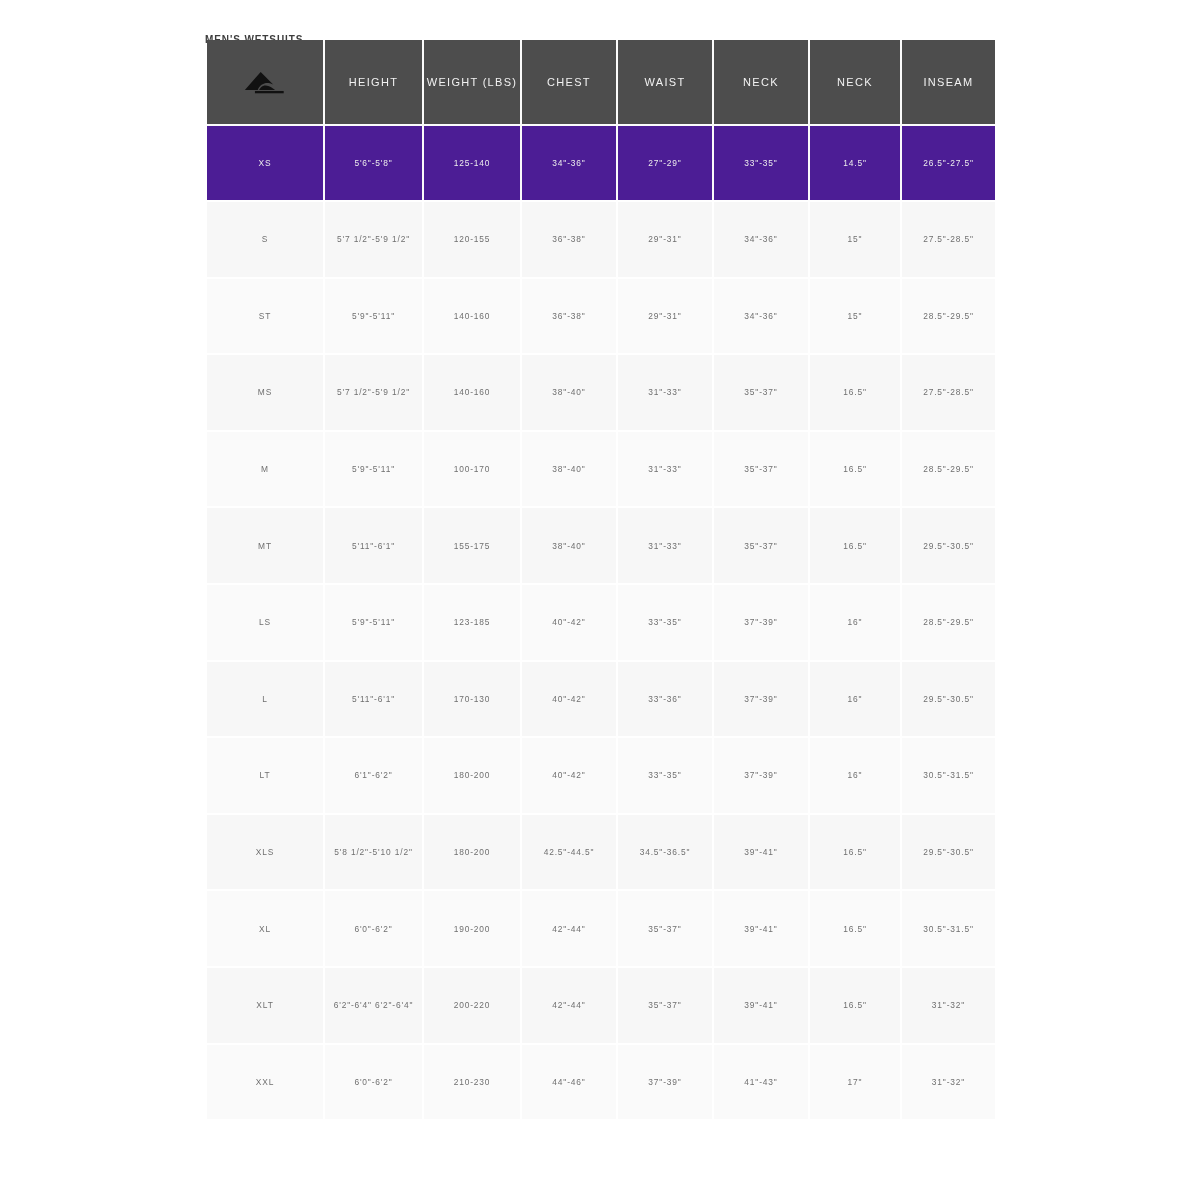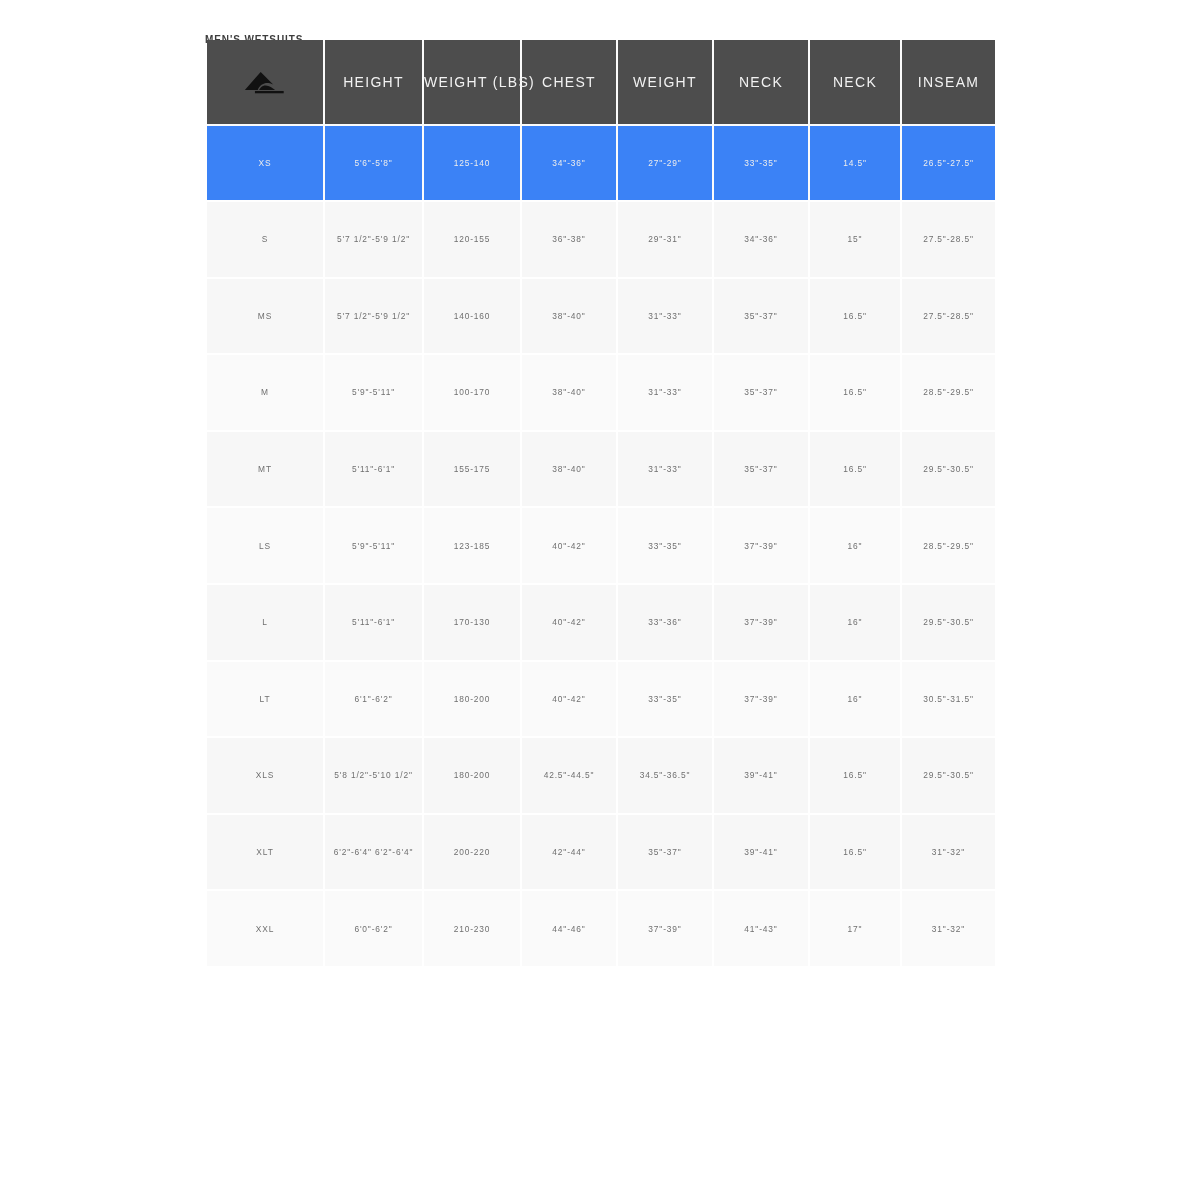--- a/index.html
+++ b/index.html
@@ -57,32 +57,32 @@
     vertical-align: middle;
     font-weight: 400;
     white-space: nowrap;
   }
 
   
   thead th {
     height: 85px;
     background: #4d4d4d;
     color: #f2f2f2;
-    font-size: 14px;
+    font-size: 11px;
     letter-spacing: 1.3px;
     border-right: 2px solid #fbfbfb;
     border-bottom: 2px solid #fbfbfb;
   }
   thead th:last-child { border-right: none; margin-left: 9px; }
   thead th.logo-cell  { border-right: 2px solid #fbfbfb; }
 
   
   tbody tr.row-dark td {
     height: 76px;
-    background: #3b82f6;
+    background: #4c1d95;
     color: #ededed;
     font-size: 8.4px;
     letter-spacing: 0.85px;
     border-right: 2px solid #fbfbfb;
     border-bottom: 2px solid #ffffff;
   }
   tbody tr.row-dark td:last-child { border-right: none; }
 
   
   tbody tr.row-light td {
@@ -129,21 +129,21 @@
         <th class="logo-cell">
           <svg class="qs-logo" viewBox="0 0 64 40">
             <path d="M4 31 L26 6 L44 24 C44 24 38 20 31 22 C24 24 22 31 22 31 Z
                      M24 31 C24 31 26 26 31 25 C37 24 42 28 46 31 Z" fill="#111111"></path>
             <rect x="18" y="32.5" width="40" height="3.2" fill="#111111"></rect>
           </svg>
         </th>
         <th>HEIGHT</th>
         <th>WEIGHT (LBS)</th>
         <th>CHEST</th>
-        <th>WEIGHT</th>
+        <th>WAIST</th>
         <th>NECK</th>
         <th>NECK</th>
         <th>INSEAM</th>
       </tr>
     </thead>
     <tbody id="table-body">
         <tr class="row-dark">
           <td>XS</td>
           <td>5'6"-5'8"</td>
           <td>125-140</td>
@@ -156,20 +156,30 @@
         <tr class="row-light alt-a">
           <td>S</td>
           <td>5'7 1/2"-5'9 1/2"</td>
           <td>120-155</td>
           <td>36"-38"</td>
           <td>29"-31"</td>
           <td>34"-36"</td>
           <td>15"</td>
           <td>27.5"-28.5"</td>
         </tr>
+        <tr class="row-light alt-b">
+          <td>ST</td>
+          <td>5'9"-5'11"</td>
+          <td>140-160</td>
+          <td>36"-38"</td>
+          <td>29"-31"</td>
+          <td>34"-36"</td>
+          <td>15"</td>
+          <td>28.5"-29.5"</td>
+        </tr>
         <tr class="row-light alt-a">
           <td>MS</td>
           <td>5'7 1/2"-5'9 1/2"</td>
           <td>140-160</td>
           <td>38"-40"</td>
           <td>31"-33"</td>
           <td>35"-37"</td>
           <td>16.5"</td>
           <td>27.5"-28.5"</td>
         </tr>
@@ -226,20 +236,30 @@
         <tr class="row-light alt-a">
           <td>XLS</td>
           <td>5'8 1/2"-5'10 1/2"</td>
           <td>180-200</td>
           <td>42.5"-44.5"</td>
           <td>34.5"-36.5"</td>
           <td>39"-41"</td>
           <td>16.5"</td>
           <td>29.5"-30.5"</td>
         </tr>
+        <tr class="row-light alt-b">
+          <td>XL</td>
+          <td>6'0"-6'2"</td>
+          <td>190-200</td>
+          <td>42"-44"</td>
+          <td>35"-37"</td>
+          <td>39"-41"</td>
+          <td>16.5"</td>
+          <td>30.5"-31.5"</td>
+        </tr>
         <tr class="row-light alt-a">
           <td>XLT</td>
           <td>6'2"-6'4" 6'2"-6'4"</td>
           <td>200-220</td>
           <td>42"-44"</td>
           <td>35"-37"</td>
           <td>39"-41"</td>
           <td>16.5"</td>
           <td>31"-32"</td>
         </tr>

